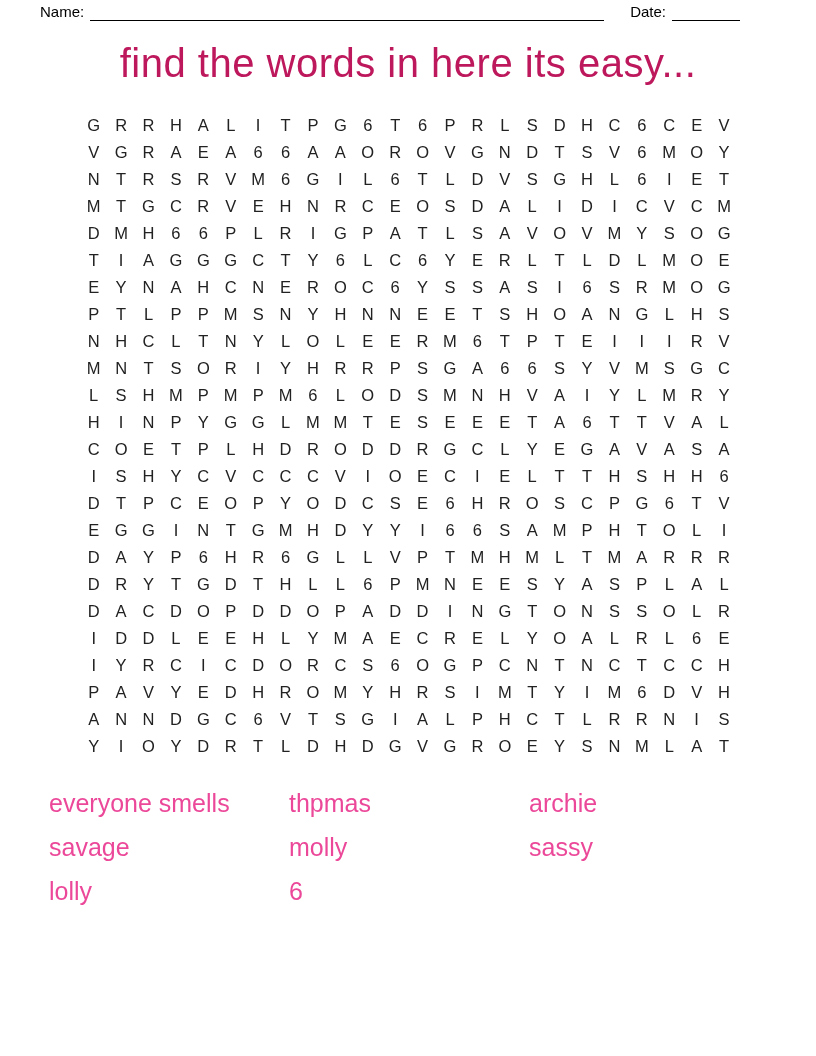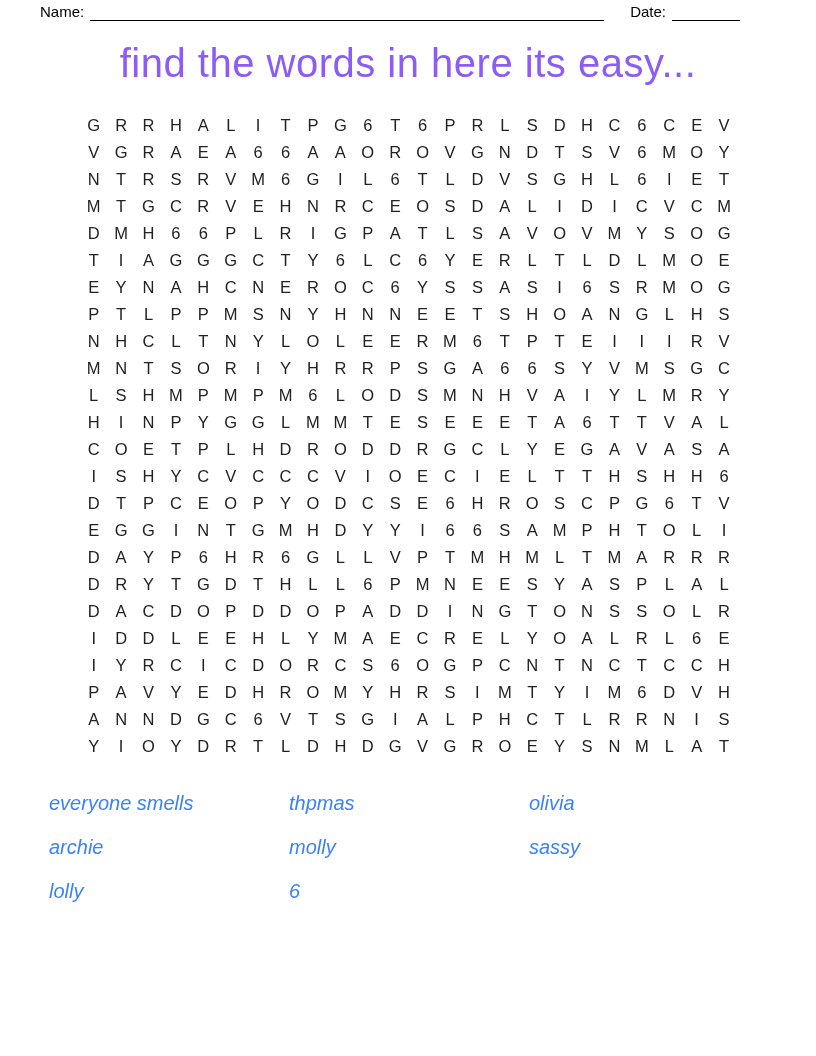--- a/index.html
+++ b/index.html
@@ -46,21 +46,21 @@
   }
   
   .title {
     position: absolute;
     left: 0;
     top: 41px;
     width: 816px;
     text-align: center;
     font-size: 40px;
     letter-spacing: 0.5px;
-    color: #8b5cf6;
+    color: #be185d;
     white-space: nowrap;
   }
   
   .grid {
     position: absolute;
     left: 80px;
     top: 112px;
     display: grid;
     grid-template-columns: repeat(24, 27.42px);
     grid-auto-rows: 27px;
@@ -77,24 +77,23 @@
     position: absolute;
     left: 49px;
     top: 781px;
     display: grid;
     grid-template-columns: 240px 240px 240px;
     grid-auto-rows: 44px;
   }
   .word {
     display: flex;
     align-items: center;
-    font-size: 20px;
-    color: #3b82f6;
+    font-size: 25px;
+    color: #ec4899;
     white-space: nowrap;
-    font-style: italic;
   }
 </style>
 </head>
 <body>
 
 <div class="page">
 
   <div class="header">
     <span class="hdr-label">Name:</span>
     <span class="line name-line"></span>
@@ -679,21 +678,21 @@
       <span class="cell">N</span>
       <span class="cell">M</span>
       <span class="cell">L</span>
       <span class="cell">A</span>
       <span class="cell">T</span>
     </div>
 
   <div class="words" id="word-list">
       <span class="word">everyone smells</span>
       <span class="word">thpmas</span>
-      <span class="word">olivia</span>
       <span class="word">archie</span>
+      <span class="word">savage</span>
       <span class="word">molly</span>
       <span class="word">sassy</span>
       <span class="word">lolly</span>
       <span class="word">6</span>
     </div>
 
 </div>
 
 </body></html>

